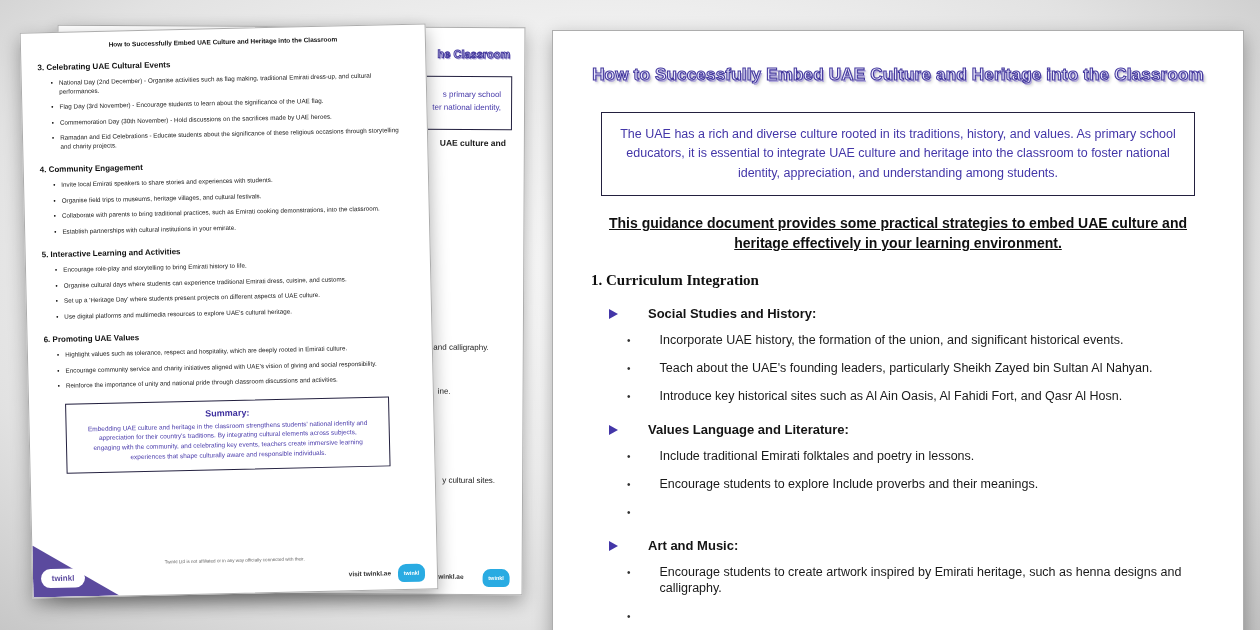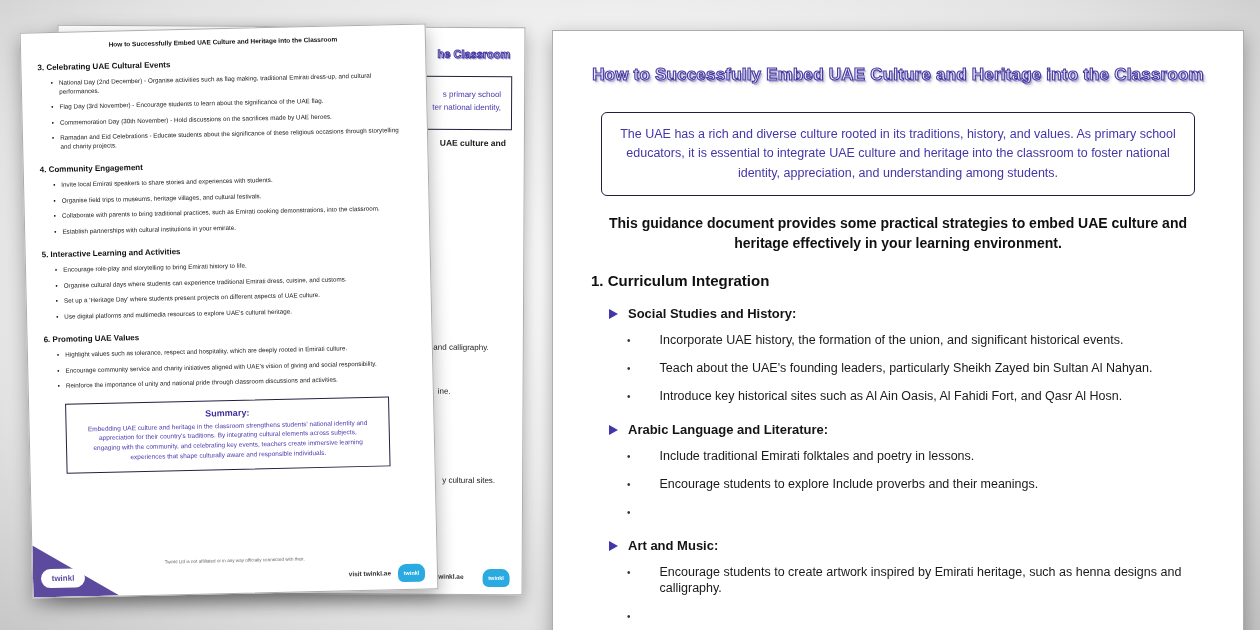--- a/index.html
+++ b/index.html
@@ -46,26 +46,26 @@
     clip-path:polygon(0 0, 100% 100%, 0 100%); }
   .cloud-white { position:absolute; bottom:9px; left:8px; width:44px; height:19px; background:#fff;
     border-radius:10px; display:flex; align-items:center; justify-content:center; }
   .cloud-white span { color:#5b4a9e; font-size:8px; font-weight:bold; }
 
   
   .right-page { left:552px; top:30px; width:692px; height:640px; z-index:3; }
   .p1-title { margin-top:34px; text-align:center; font-size:17px; font-weight:bold; letter-spacing:.2px;
     color:#eceafd; -webkit-text-stroke:1.1px #453a9e;
     text-shadow:1.5px 2px 0 #b3abdc, 2.5px 3px 3px rgba(0,0,0,.22); }
-  .p1-introbox { margin:27px 48px 0; border:1.6px solid #23203f; border-radius:6px;
+  .p1-introbox { margin:27px 48px 0; border:1.6px solid #23203f; border-radius:0;
     padding:12px 18px; text-align:center; font-size:12.5px; color:#4336a8; line-height:1.55; }
   .p1-guidance { margin:18px 42px 0; text-align:center; font-size:14px; font-weight:bold;
-    color:#101010; line-height:1.4; }
-  .p1-section { margin:19px 10px 0 38px; font-size:15px; font-weight:bold; color:#101010; }
-  .p1-sub { display:flex; align-items:center; margin:17px 0 0 56px; }
+    color:#101010; line-height:1.4;text-decoration:underline; }
+  .p1-section { margin:19px 10px 0 38px; font-size:15px; font-weight:bold; color:#101010;font-family:Liberation Serif, serif; }
+  .p1-sub { display:flex; align-items:center; margin:17px 0 0 56px;gap:20px; }
   .tri { width:0; height:0; border-left:9px solid #4336a8; border-top:5px solid transparent;
     border-bottom:5px solid transparent; margin-right:10px; }
   .p1-sub-label { font-size:13px; font-weight:bold; color:#141414; }
   .p1-bullet { display:flex; margin:12px 0 0 74px; }
   .p1-bullet .dot { font-size:10px; margin-right:13px; line-height:1.6; color:#333; }
   .p1-bullet .txt { font-size:12.5px; line-height:1.25; color:#1a1a1a;padding-left:16px; }
 </style>
 </head>
 <body>
 
@@ -206,21 +206,21 @@
         <span class="dot">•</span>
         <span class="txt">Teach about the UAE's founding leaders, particularly Sheikh Zayed bin Sultan Al Nahyan.</span>
       </div>
     <div class="p1-bullet">
         <span class="dot">•</span>
         <span class="txt">Introduce key historical sites such as Al Ain Oasis, Al Fahidi Fort, and Qasr Al Hosn.</span>
       </div>
 
     <div class="p1-sub">
       <span class="tri"></span>
-      <span class="p1-sub-label">Arabic Language and Literature:</span>
+      <span class="p1-sub-label">Values Language and Literature:</span>
     </div>
     <div class="p1-bullet">
         <span class="dot">•</span>
         <span class="txt">Include traditional Emirati folktales and poetry in lessons.</span>
       </div>
     <div class="p1-bullet">
         <span class="dot">•</span>
         <span class="txt">Encourage students to explore Include proverbs and their meanings.</span>
       </div>
     <div class="p1-bullet">

